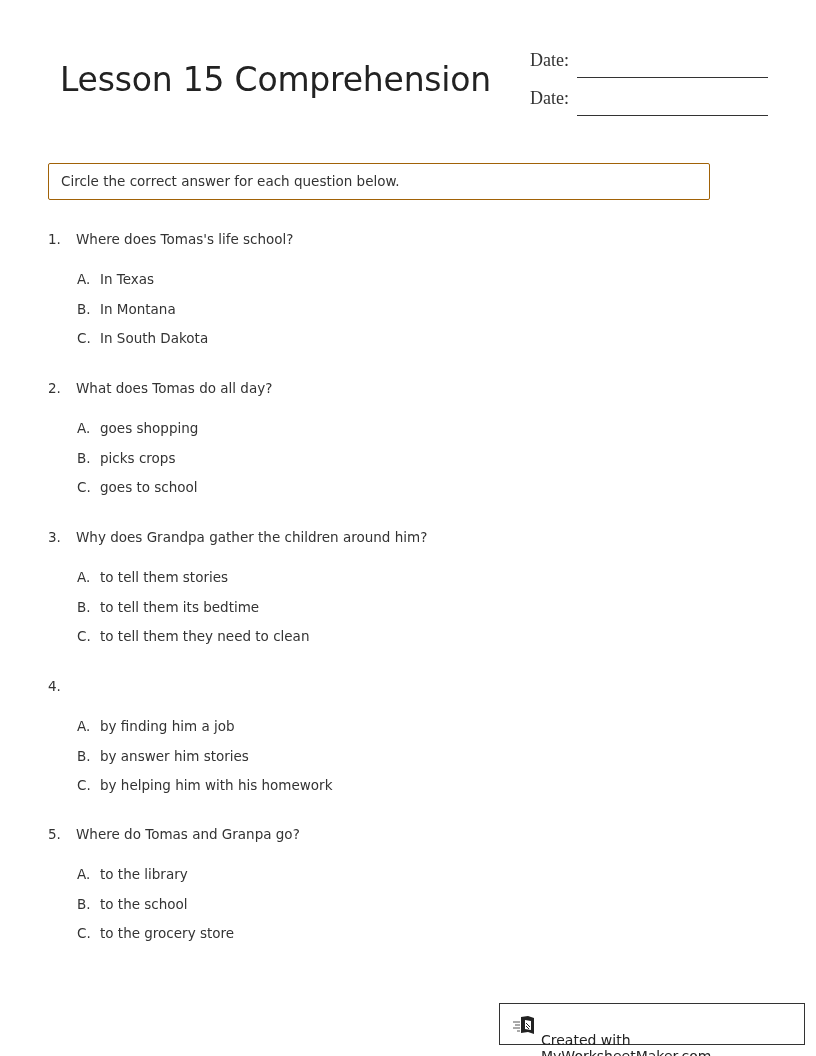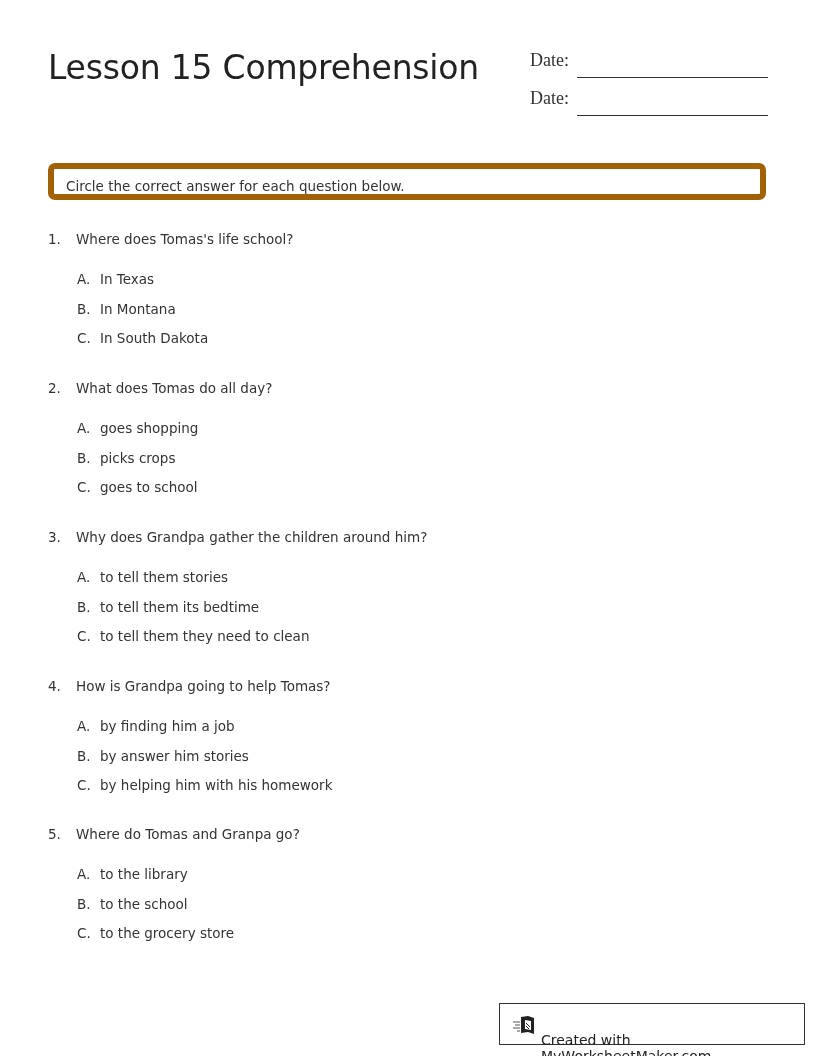--- a/index.html
+++ b/index.html
@@ -1,23 +1,23 @@
 <!DOCTYPE html>
 <html><head>
   <meta charset="utf-8">
   <style>
     html, body { margin: 0; padding: 0; background: #ffffff; }
     body { width: 816px; height: 1056px; position: relative; overflow: hidden; color: #222; font-family: "DejaVu Sans", "Liberation Sans", sans-serif; }
-    .title { position: absolute; left: 48px; top: 46px; font-size: 33px; font-weight: normal; color: #222; letter-spacing: -0.2px; margin: 0; line-height: 44px; }
+    .title { position: absolute; left: 48px; top: 46px; font-size: 33px; font-weight: normal; color: #222; letter-spacing: -0.2px; margin: 12px; line-height: 44px; }
     .field { position: absolute; left: 505px; width: 263px; height: 30px; }
     .field .lbl { position: absolute; right: 199px; top: 2px; font-family: "Liberation Serif", "DejaVu Serif", serif; font-size: 18px; color: #333; }
     .field .line { position: absolute; left: 72px; right: 0; bottom: 0; border-bottom: 1px solid #333; }
     .field.name { top: 48px; }
     .field.date { top: 86px; }
-    .instructions { position: absolute; left: 48px; top: 163px; width: 718px; height: 37px; border: 6px solid #a16207; border-radius: 7px; box-sizing: border-box; }
+    .instructions { position: absolute; left: 48px; top: 163px; width: 662px; height: 37px; border: 1px solid #a16207; border-radius: 2px; box-sizing: border-box; }
     .instructions span { position: absolute; left: 12px; top: 9px; font-size: 13.5px; color: #333; }
     .question { position: absolute; left: 48px; width: 700px; }
     .q-row { height: 22px; position: relative; font-size: 13.5px; color: #333; }
     .q-num { position: absolute; left: 0; top: 0; }
     .q-text { position: absolute; left: 28px; top: 0; }
     .choices { margin-top: 18px; }
     .choice { position: relative; height: 29.6px; font-size: 13.5px; color: #333; }
     .choice .letter { position: absolute; left: 29px; top: 0; }
     .choice .ctext { position: absolute; left: 52px; top: 0; }
     .footer { position: absolute; left: 499px; top: 1003px; width: 306px; height: 42px; border: 1px solid #333; box-sizing: border-box; }
@@ -101,21 +101,20 @@
     <div class="choice">
       <span class="letter">C.</span>
       <span class="ctext">to tell them they need to clean</span>
     </div>
   </div>
 </div>
 
 <div class="question" style="top:678px">
   <div class="q-row">
     <span class="q-num">4.</span>
-    <span class="q-text">How is Grandpa going to help Tomas?</span>
   </div>
   <div class="choices">
     <div class="choice">
       <span class="letter">A.</span>
       <span class="ctext">by finding him a job</span>
     </div>
     <div class="choice">
       <span class="letter">B.</span>
       <span class="ctext">by answer him stories</span>
     </div>

